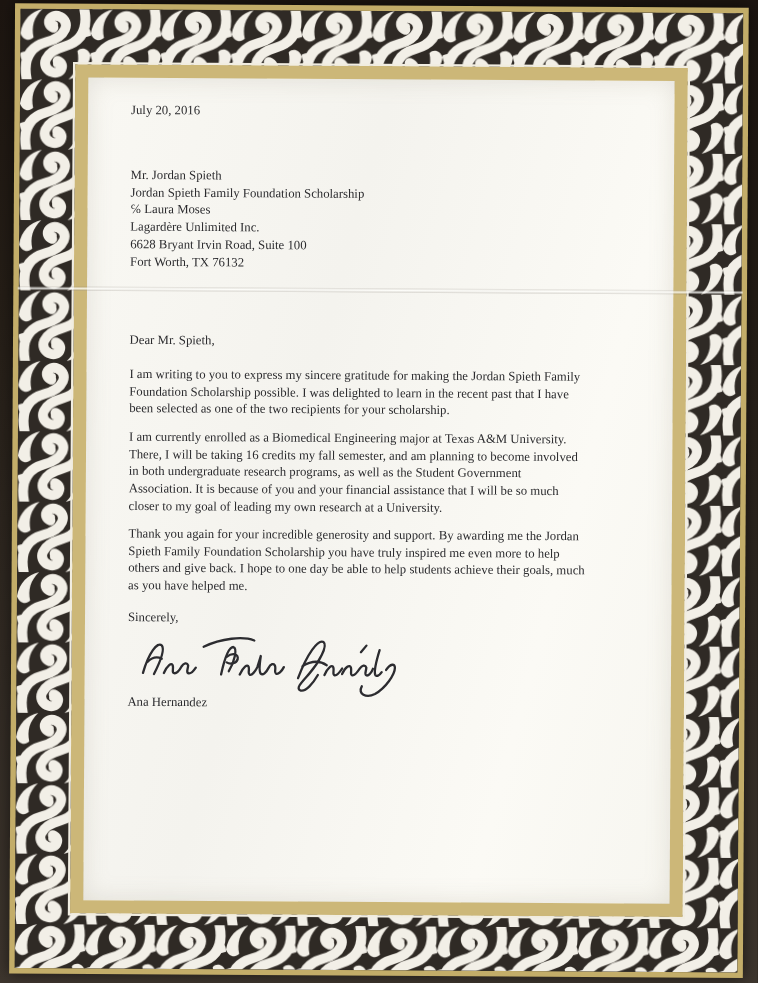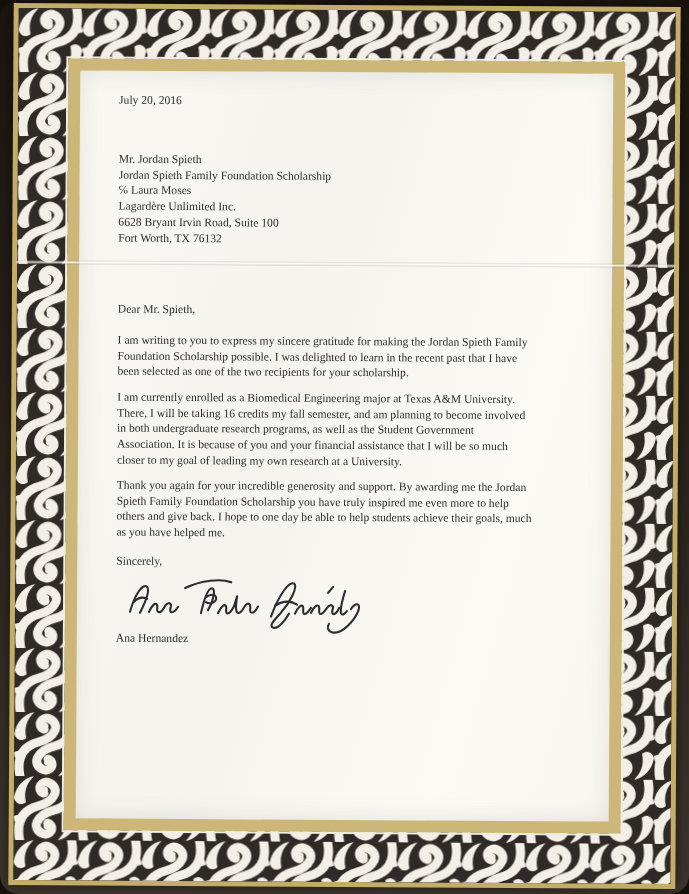--- a/index.html
+++ b/index.html
@@ -1,20 +1,19 @@
 <!DOCTYPE html>
 <html><head>
 <meta charset="utf-8">
 <style>
   html,body{margin:0;padding:0;background:#14100b;}
   .canvas{
     position:relative;width:689px;height:894px;overflow:hidden;
     background:linear-gradient(180deg,#1c1510 0%,#241d16 30%,#322b24 70%,#3e362e 100%);
     font-family:"Liberation Serif","DejaVu Serif",serif;
-    border-radius:19px;
   }
   .sheet{
     position:absolute;left:11px;top:5px;width:667px;height:882px;
     background:#c3ad69; 
     transform:rotate(0.35deg);transform-origin:50% 50%;
     box-shadow:0 0 14px rgba(0,0,0,0.55);
   }
   .damask{position:absolute;inset:5px;background:#2f2a25;}
   .damask svg{display:block;width:100%;height:100%;}
   .frame{

